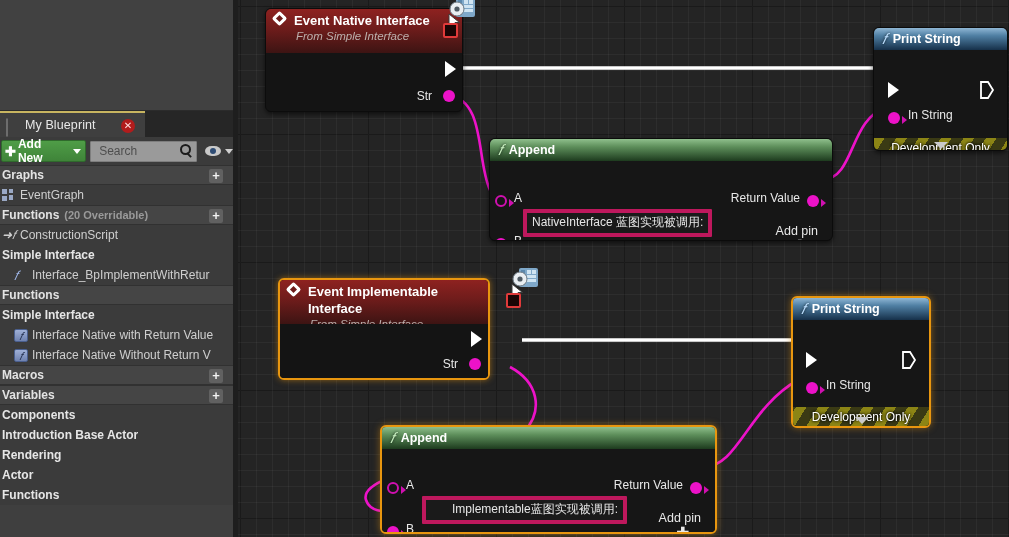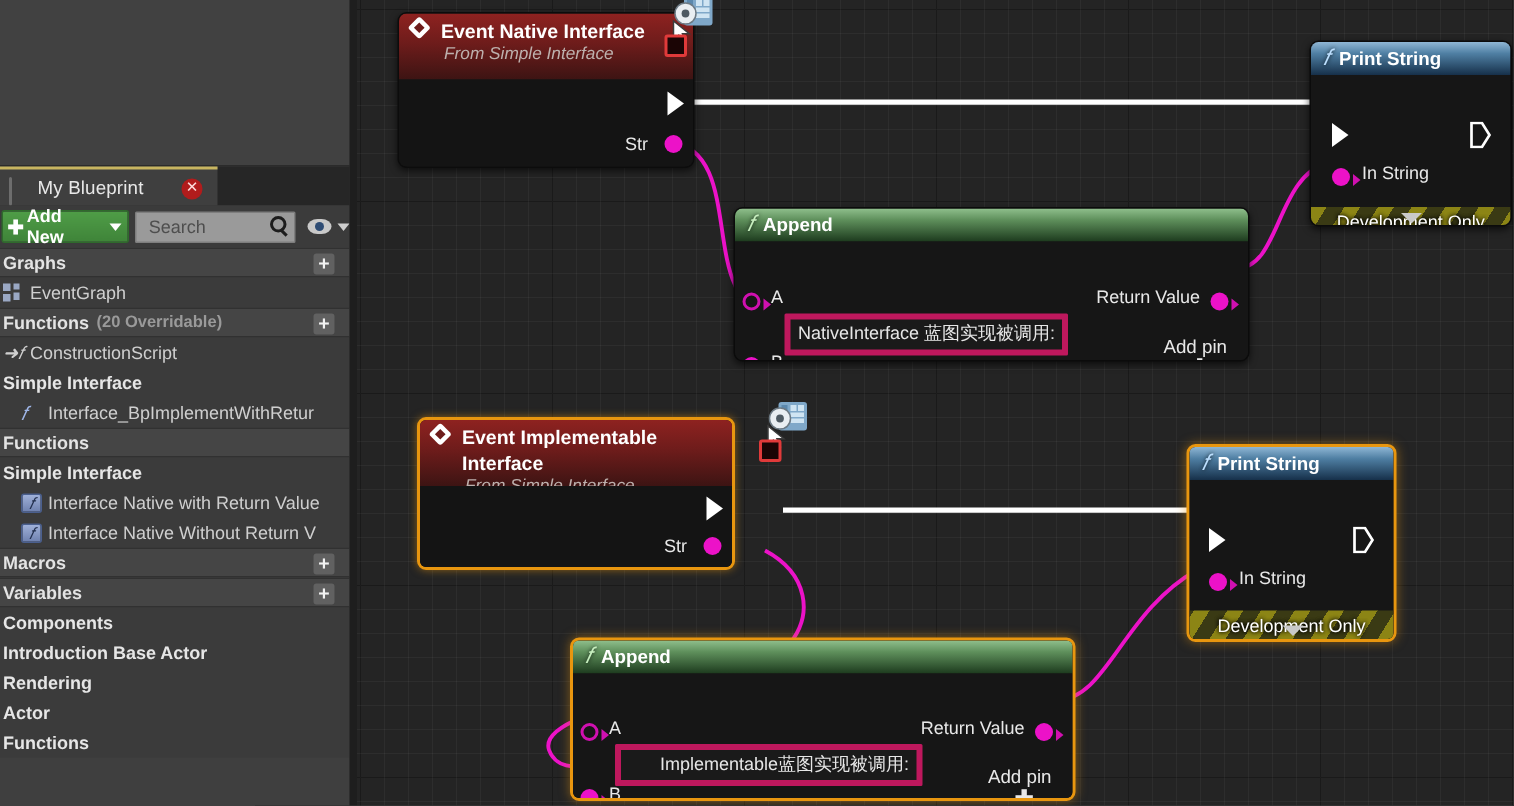--- a/index.html
+++ b/index.html
@@ -518,21 +518,21 @@
 
     <div class="node fn-node selected" style="left:142px; top:425px; width:337px; height:109px;">
       <div class="fn-head green">
         <span class="fn-fx">𝑓</span>
         <span class="fn-title">Append</span>
       </div>
       <div class="fn-body" style="height:85px;">
         <div class="pin-dot hollow" style="left:5px; top:33px;"></div>
         <div class="pin-arrow" style="left:19px; top:37px;"></div>
         <span class="pin-label" style="left:24px; top:29px;">A</span>
-        <div class="str-field" style="left:28px; top:47px;padding-left:26px;">Implementable蓝图实现被调用:</div>
+        <div class="str-field" style="left:40px; top:47px;padding-left:26px;">Implementable蓝图实现被调用:</div>
 
         <div class="pin-dot" style="left:5px; top:77px;"></div>
         <div class="pin-arrow" style="left:19px; top:81px;"></div>
         <span class="pin-label" style="left:24px; top:73px;">B</span>
 
         <span class="pin-label" style="right:32px; top:29px;">Return Value</span>
         <div class="pin-dot" style="right:13px; top:33px;"></div>
         <div class="pin-arrow" style="right:6px; top:37px;"></div>
 
         <div class="addpin" style="right:14px; top:62px;">

